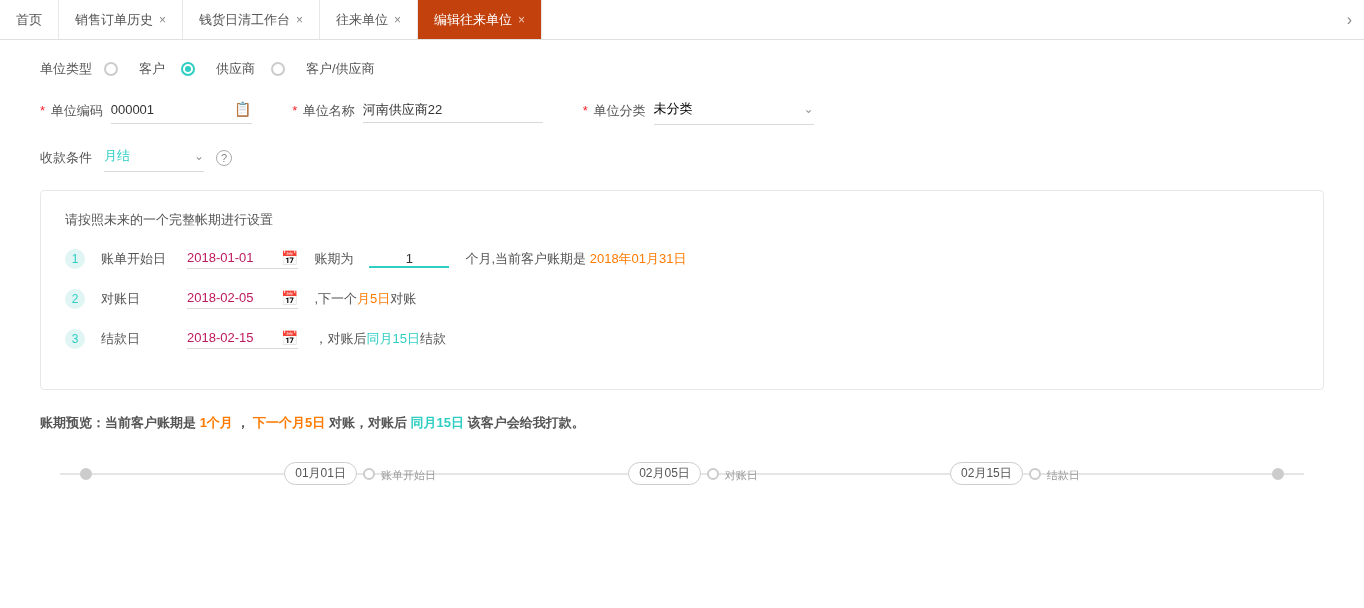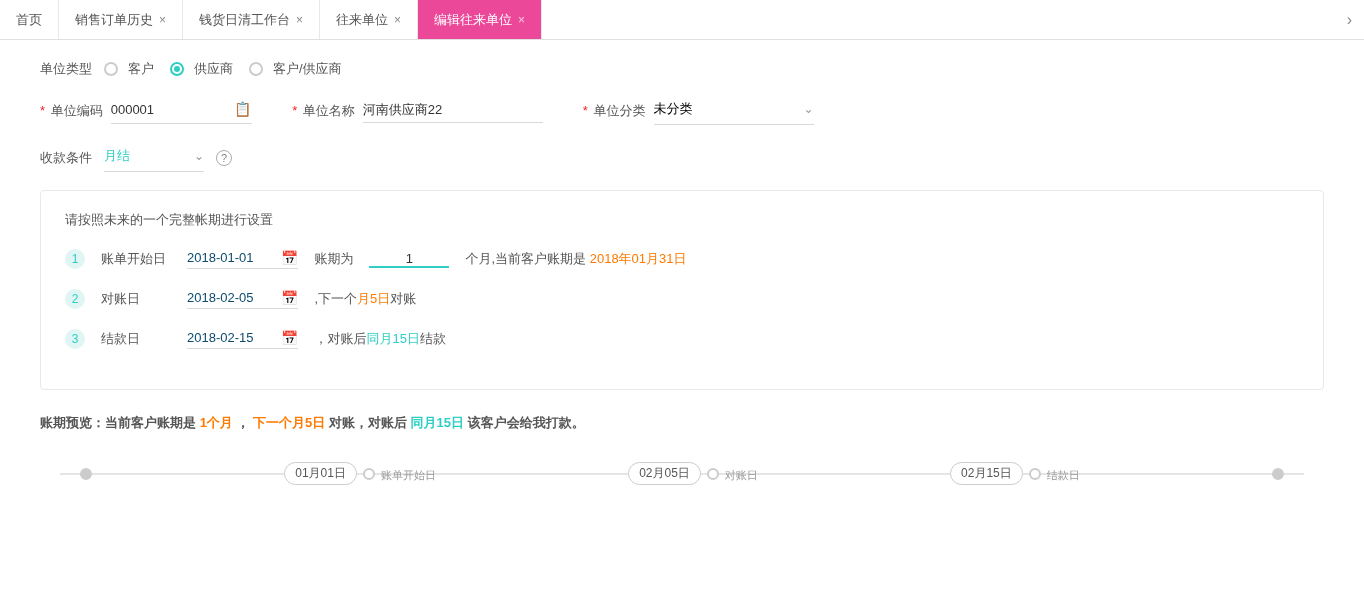--- a/index.html
+++ b/index.html
@@ -19,21 +19,21 @@
       padding: 0 16px;
       cursor: pointer;
       color: #555;
       font-size: 13px;
       border-right: 1px solid #e8e8e8;
       gap: 6px;
       position: relative;
       white-space: nowrap;
     }
     .tab.active {
-      background: #ec4899;
+      background: #c2410c;
       color: #fff;
     }
     .tab .close-icon {
       font-size: 12px;
       opacity: 0.7;
       cursor: pointer;
     }
     .tab.active .close-icon { color: #fff; }
 
     
@@ -71,21 +71,21 @@
 
     
     .radio-group {
       display: flex;
       align-items: center;
       gap: 16px;
     }
     .radio-item {
       display: flex;
       align-items: center;
-      gap: 10px;
+      gap: 21px;
       cursor: pointer;
       font-size: 13px;
       color: #555;
     }
     .radio-circle {
       width: 14px;
       height: 14px;
       border-radius: 50%;
       border: 2px solid #ccc;
       display: flex;
@@ -189,21 +189,21 @@
       width: 70px;
     }
     .date-input-wrap {
       display: flex;
       align-items: center;
       border-bottom: 1px solid #d9d9d9;
       padding-bottom: 2px;
     }
     .date-val {
       font-size: 13px;
-      color: #0c4a6e;
+      color: #be185d;
       min-width: 90px;
     }
 
     .period-input {
       border: none;
       border-bottom: 2px solid #2ecec3;
       outline: none;
       font-size: 13px;
       width: 80px;
       text-align: center;

